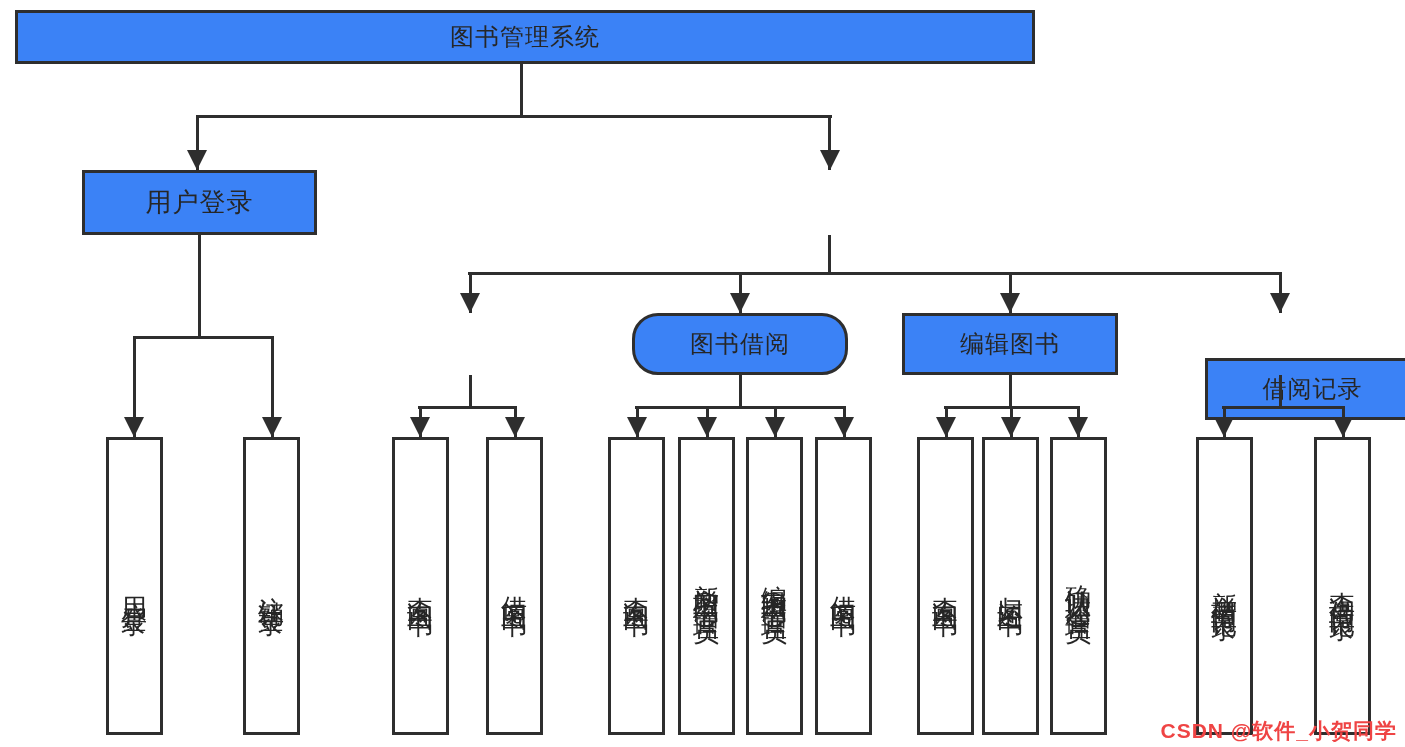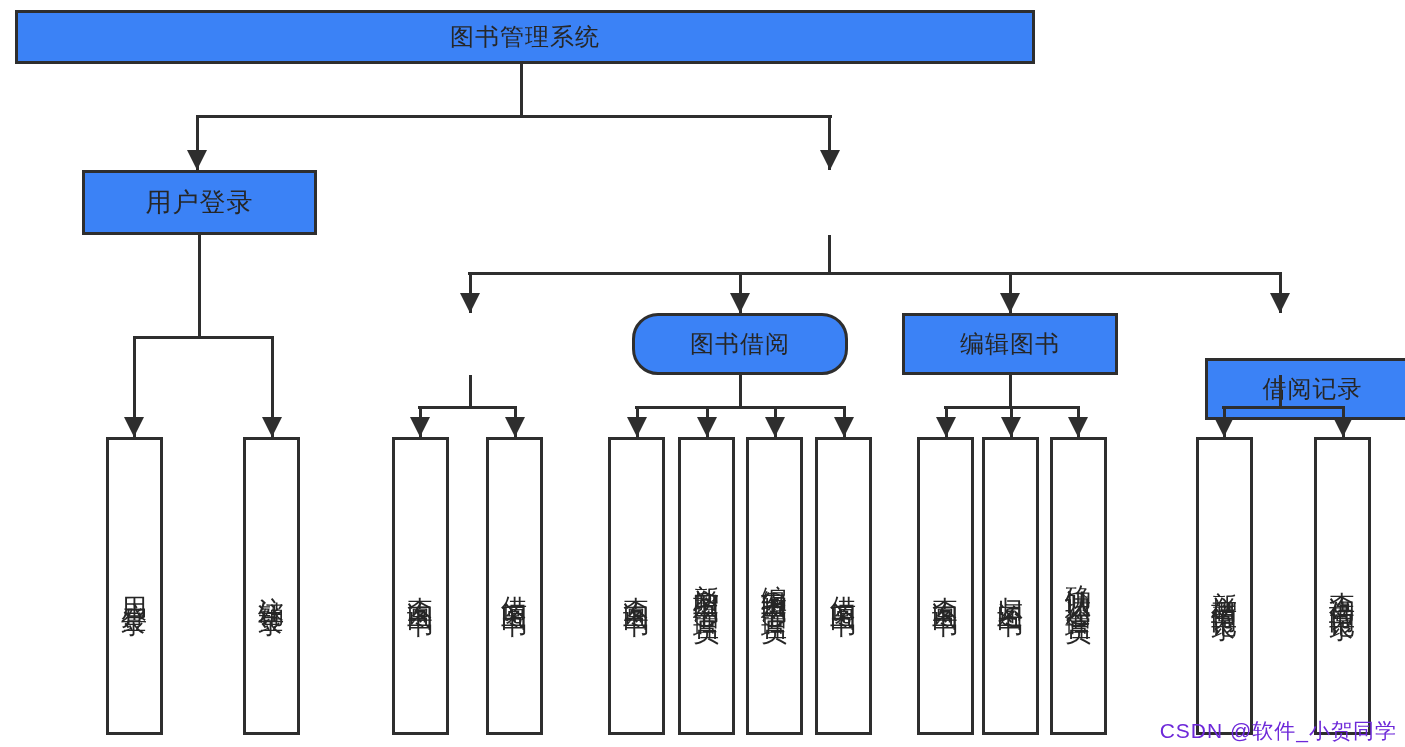--- a/index.html
+++ b/index.html
@@ -40,24 +40,25 @@
   .arr{
     position:absolute;width:0;height:0;
     border-left:10px solid transparent;
     border-right:10px solid transparent;
     border-top:20px solid #2e2e2e;
   }
   .watermark{
     position:absolute;
     right:8px;bottom:2px;
     font-size:21px;
-    color:#6d28d9;
+    color:#ef4444;
     letter-spacing:1px;
     z-index:5;
     white-space:nowrap;
+    font-weight:bold;
   }
 </style>
 </head>
 <body>
 
 <div id="canvas">
 
   <div class="node" style="left:15px;top:10px;width:1020px;height:54px;">图书管理系统</div>
 
   <div class="vl" style="left:520px;top:64px;height:52px;"></div>

